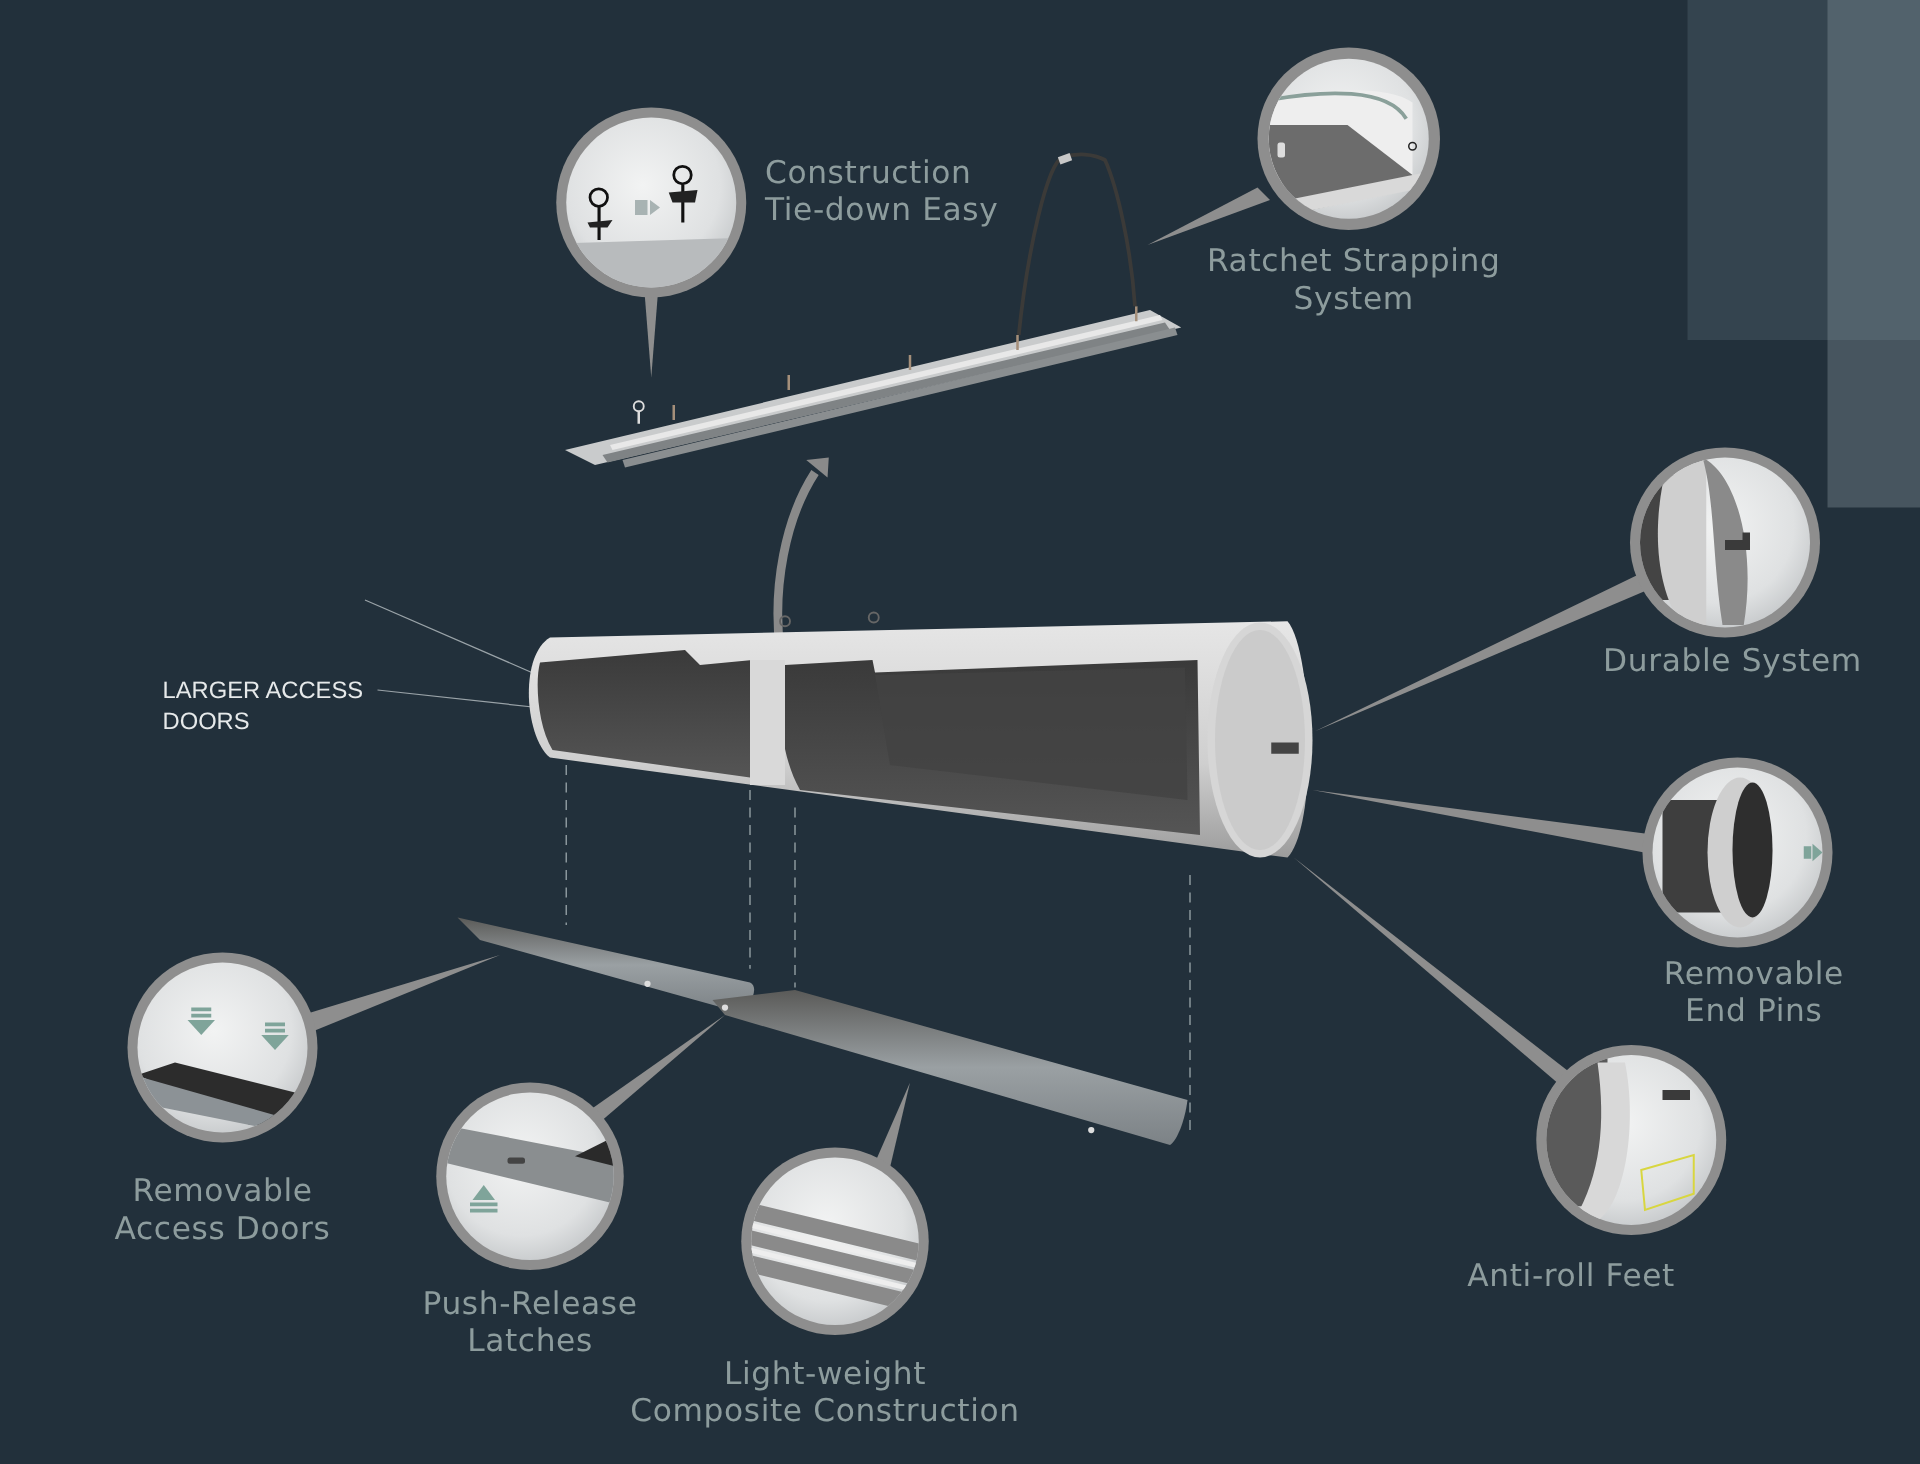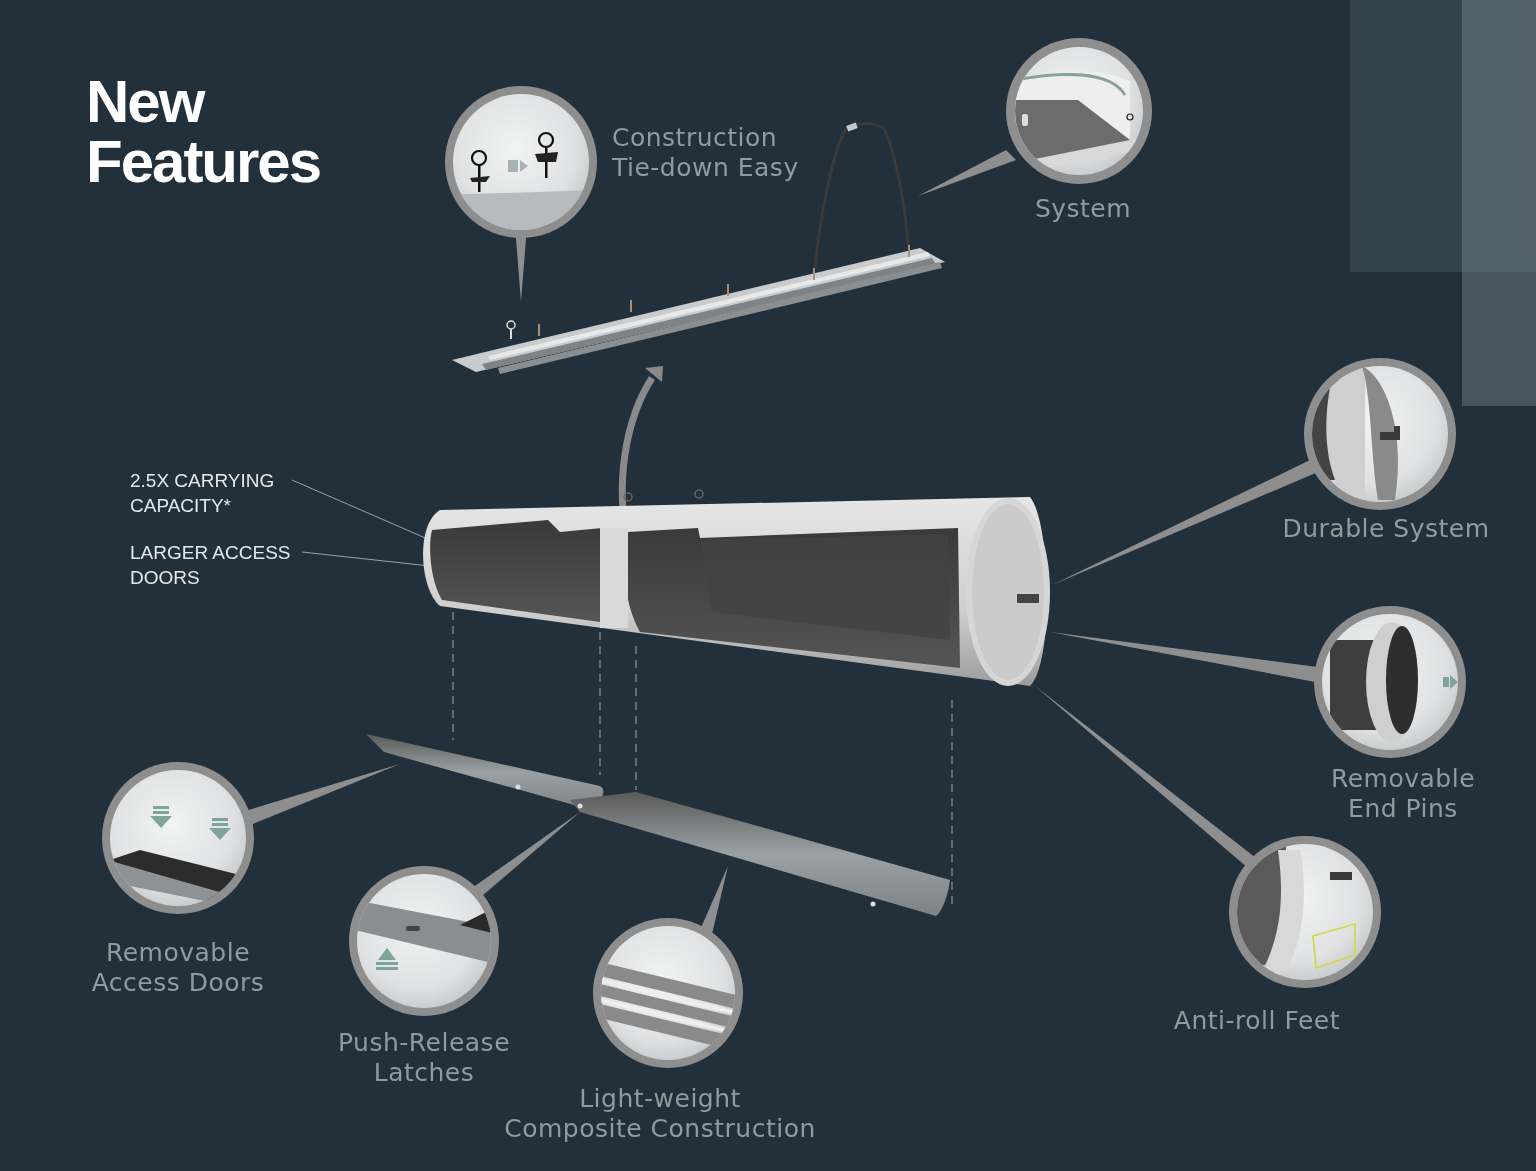--- a/index.html
+++ b/index.html
@@ -237,40 +237,33 @@
       <g clip-path="url(#c-com)">
         <polygon points="600,962 740,996 740,1010 600,976" fill="#8a8a8a"></polygon>
         <polygon points="600,978 740,1012 740,1016 600,982" fill="#eeeeee"></polygon>
         <polygon points="600,984 740,1018 740,1030 600,996" fill="#8a8a8a"></polygon>
         <polygon points="600,998 740,1032 740,1036 600,1002" fill="#eeeeee"></polygon>
         <polygon points="600,1004 740,1038 740,1052 600,1018" fill="#8a8a8a"></polygon>
       </g>
     </g>
   </svg>
 
-  <div class="title">
-    <span>New</span>
-    <span>Features</span>
-  </div>
-
-  <div class="note" style="left:130px; top:468px;">
-    <span>2.5X CARRYING</span>
-    <span>CAPACITY*</span>
-  </div>
+
   <div class="note" style="left:130px; top:540px;">
     <span>LARGER ACCESS</span>
     <span>DOORS</span>
   </div>
 
   <div class="label left" style="left:612px; top:123px;">
     <span>Construction</span>
     <span>Tie-down Easy</span>
   </div>
 
   <div class="label" style="left:950px; top:194px; width:266px;">
+    <span>Ratchet Strapping</span>
     <span>System</span>
   </div>
 
   <div class="label" style="left:1248px; top:514px; width:276px;">
     <span>Durable System</span>
   </div>
 
   <div class="label" style="left:1300px; top:764px; width:206px;">
     <span>Removable</span>
     <span>End Pins</span>

